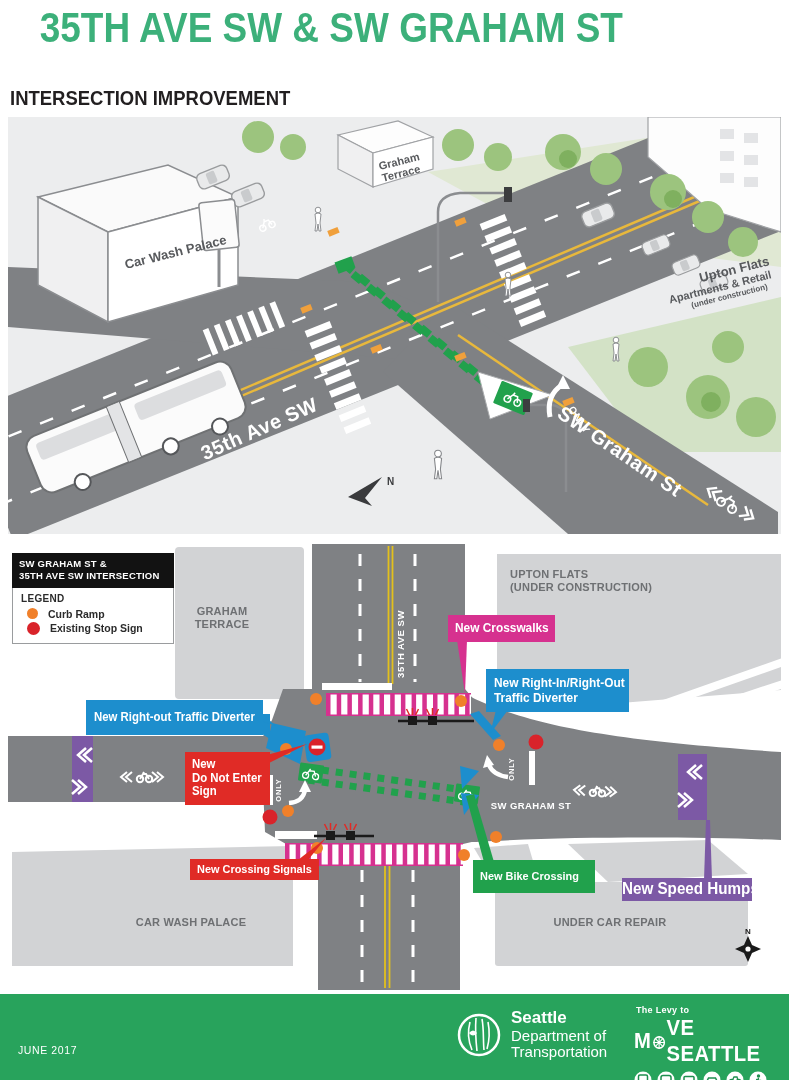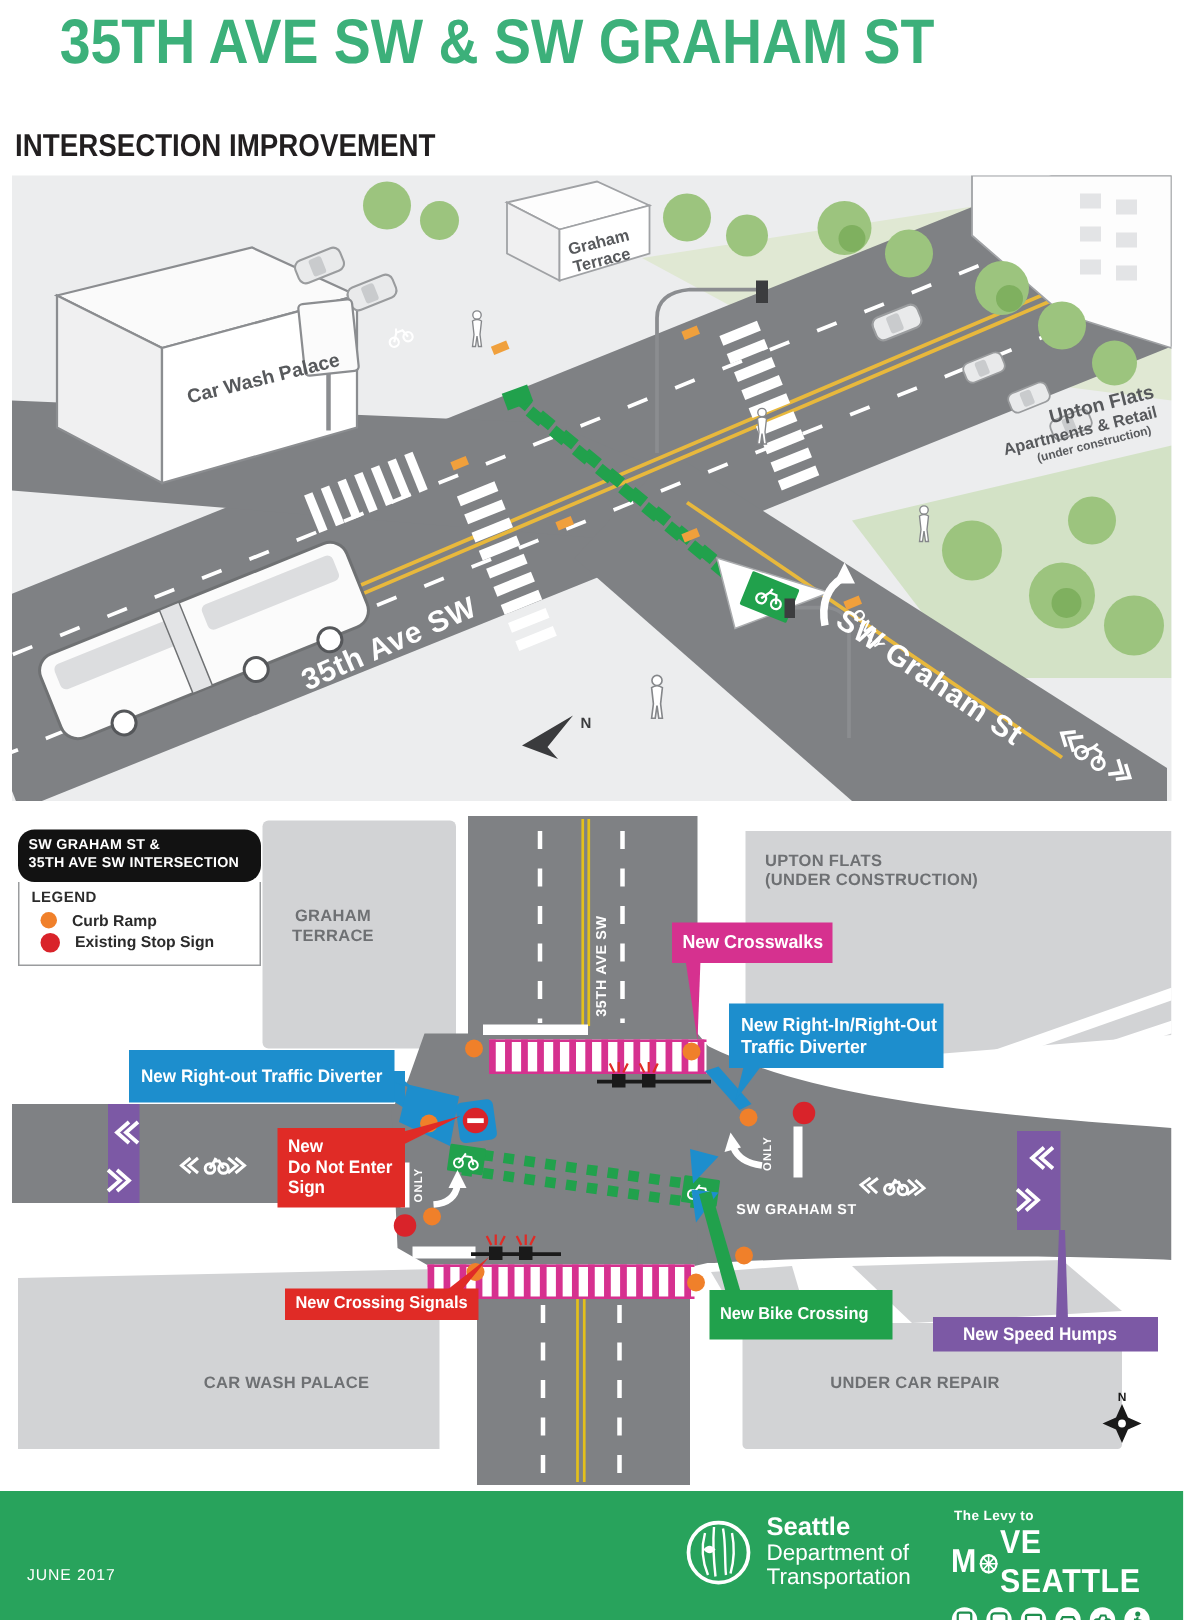--- a/index.html
+++ b/index.html
@@ -19,21 +19,21 @@
   .f-road{fill:var(--road);}        .f-bldg{fill:var(--building);}
   .f-pink{fill:var(--pink);}        .s-pink{stroke:var(--pink);}
   .f-blue{fill:var(--blue);}        .f-red{fill:var(--red);}
   .f-stopred{fill:var(--stop_red);} .f-orange{fill:var(--orange);}
   .f-purple{fill:var(--purple);}    .f-green{fill:var(--green);}
   .s-green{stroke:var(--green);}    .s-red{stroke:var(--red);}
   .roadtext{fill:#fff;font-weight:bold;font-family:"Liberation Sans",sans-serif;}
   
   .legend{position:absolute;left:4px;top:9px;width:162px;z-index:5;}
   .legend-head{background:#121212;color:#fff;font-size:9.5px;font-weight:bold;line-height:1.3;
-        padding:5px 7px;letter-spacing:.2px;border-radius:11px;}
+        padding:5px 7px;letter-spacing:.2px;}
   .legend-body{background:#fff;border:1px solid #9a9c9e;border-top:none;padding:5px 8px 8px;}
   .legend-title{font-size:10px;font-weight:bold;color:#2b2b2b;letter-spacing:.3px;margin-bottom:4px;}
   .legend-row{display:flex;align-items:center;margin-top:2px;}
   .dot{border-radius:50%;margin:0 10px 0 6px;flex:none;}
   .dot.orange{width:11px;height:11px;background:var(--orange);}
   .dot.red{width:13px;height:13px;background:var(--stop_red);}
   .legend-row span{font-size:10.5px;font-weight:bold;color:#2b2b2b;}
   
   .place{position:absolute;color:#6e7073;font-size:11px;font-weight:bold;line-height:1.2;
         letter-spacing:.2px;z-index:3;}
@@ -479,21 +479,21 @@
       <div>New</div>
       <div>Do Not Enter</div>
       <div>Sign</div>
     </div>
     <div class="co co-red" style="left:182px;top:315px;width:122px;height:21px;padding-left:7px;font-size:11.5px;">
       <div>New Crossing Signals</div>
     </div>
     <div class="co co-green" style="left:465px;top:316px;width:115px;height:33px;padding-left:7px;font-size:11.5px;">
       <div>New Bike Crossing</div>
     </div>
-    <div class="co co-purple" style="left:614px;top:334px;width:130px;height:23px;padding-left:20px;font-size:12px;">
+    <div class="co co-purple" style="left:614px;top:334px;width:130px;height:23px;padding-left:0;font-size:16px;">
       <div>New Speed Humps</div>
     </div>
   </div>
 
   <div class="footer">
     <div class="f-date">JUNE 2017</div>
 
     <div class="sdot">
       <svg width="46" height="46" viewBox="-23 -23 46 46">
         <circle r="20" fill="none" stroke="#fff" stroke-width="2.5"></circle>

